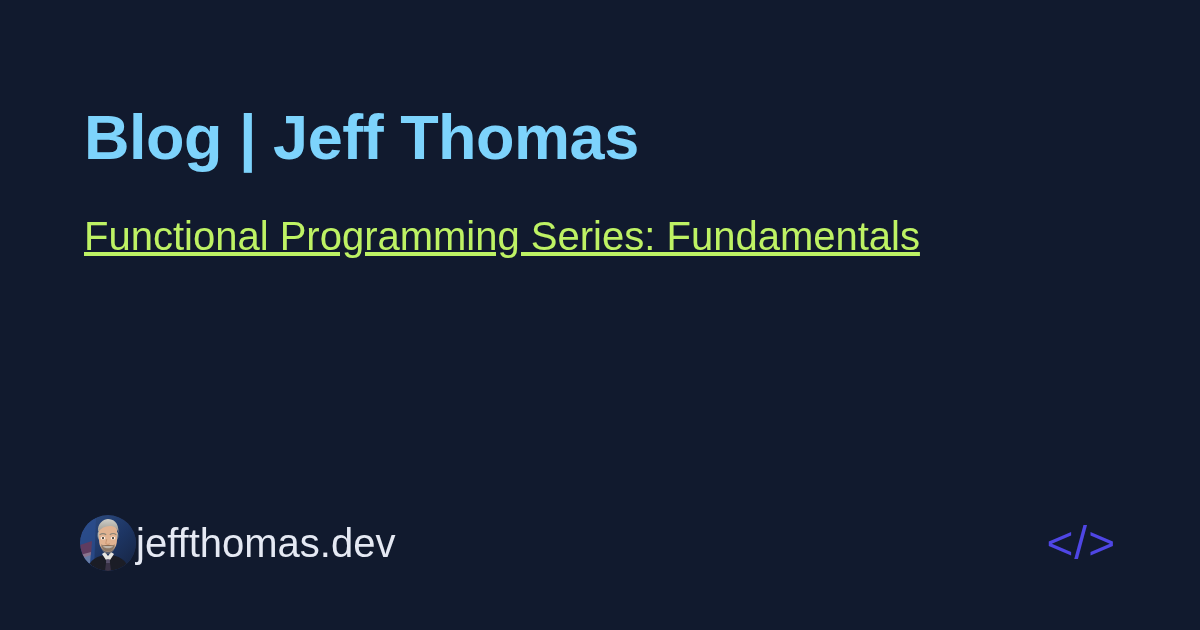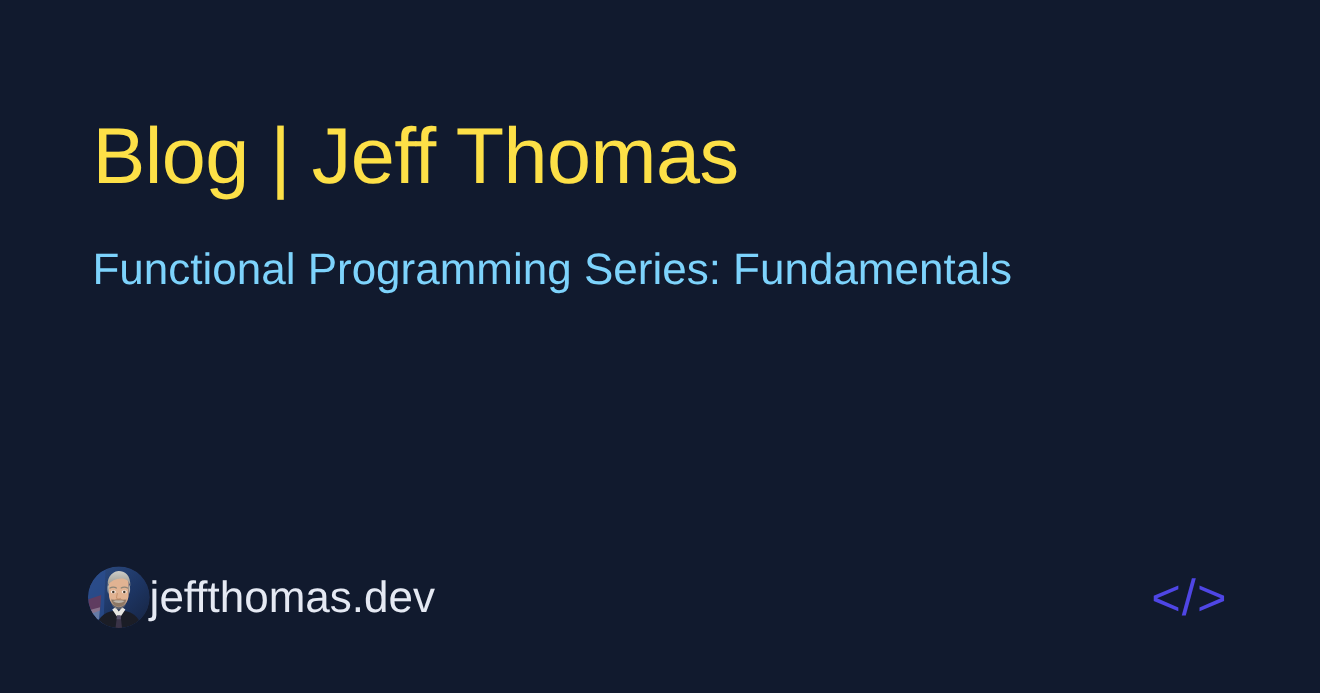--- a/index.html
+++ b/index.html
@@ -29,38 +29,39 @@
   .content {
     position: absolute;
     left: 84px;
     top: 104px;
     right: 84px;
   }
 
   .title {
     margin: 0;
     font-family: "Liberation Sans", sans-serif;
-    font-size: 72px;
+    font-size: 63px;
     line-height: 1.06;
-    font-weight: 400;
+    font-weight: 700;
     letter-spacing: -0.5px;
-    color: #fde047;
+    color: #7dd3fc;
     white-space: nowrap;
   }
 
   .subtitle {
     margin: 0;
     padding-top: 40px;
     font-family: "Liberation Sans", sans-serif;
     font-size: 40px;
     line-height: 1.25;
     font-weight: 400;
     letter-spacing: 0px;
-    color: #7dd3fc;
+    color: #bef264;
     white-space: nowrap;
+    text-decoration: underline;
   }
 
   
   .footer {
     position: absolute;
     left: 80px;
     right: 80px;
     bottom: 58px;
     height: 58px;
     display: flex;

